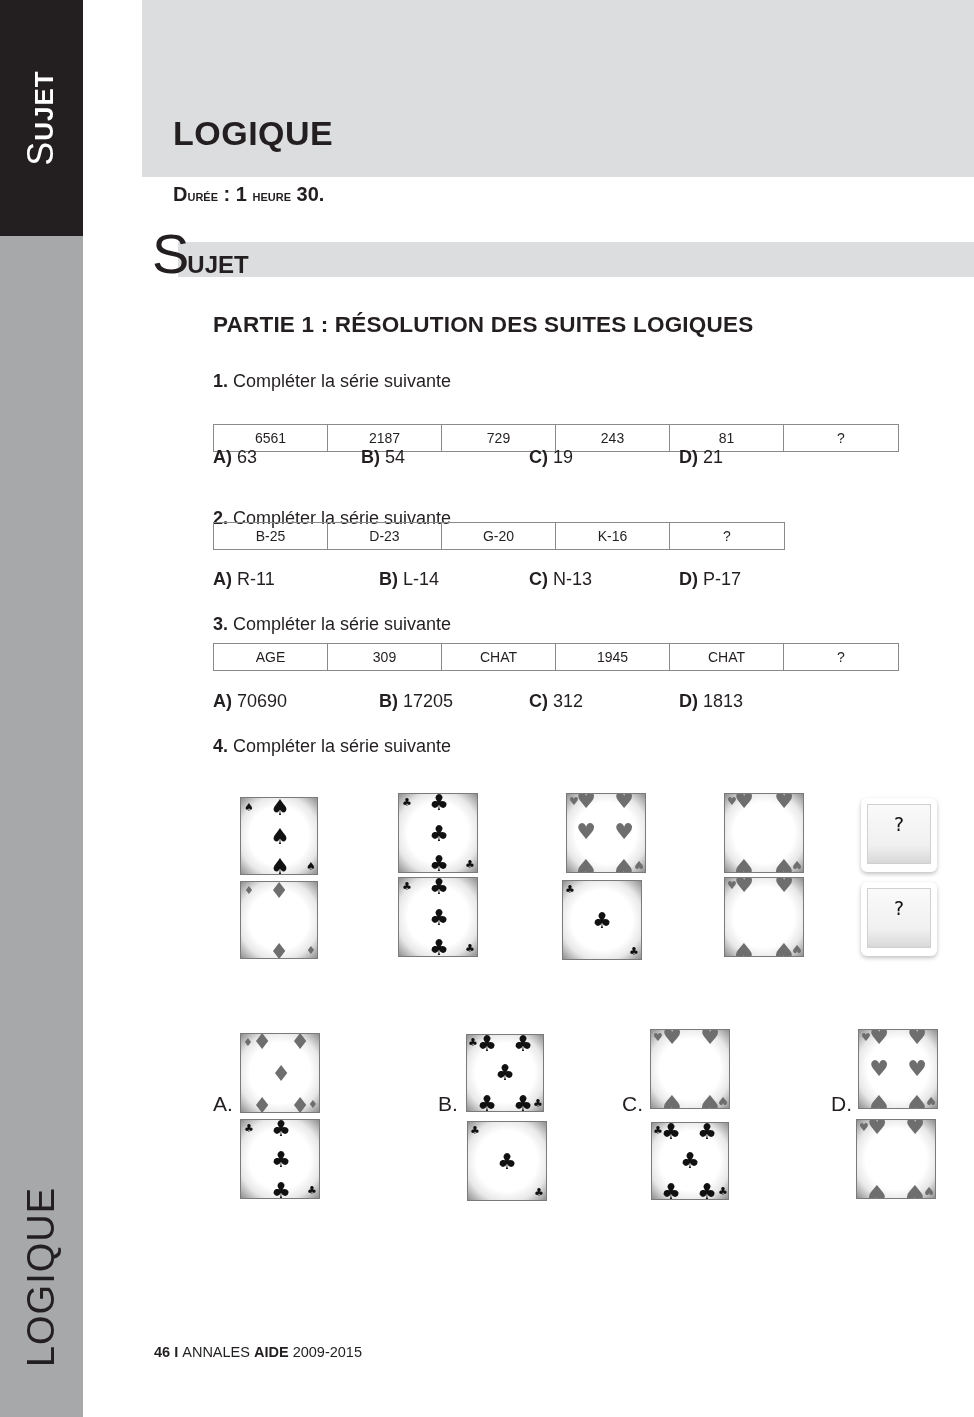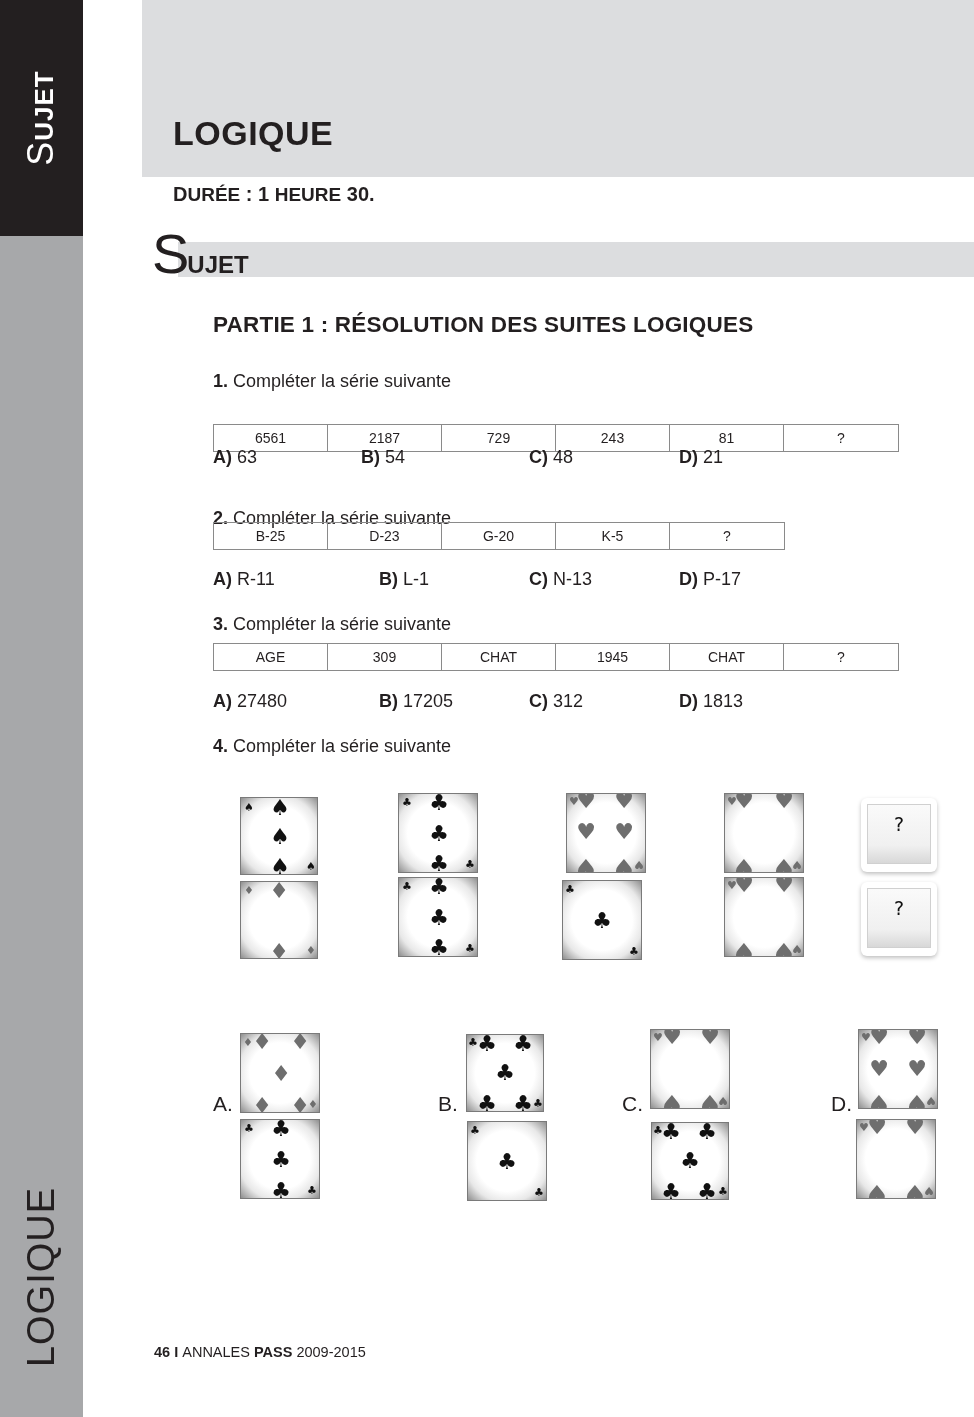--- a/index.html
+++ b/index.html
@@ -9,21 +9,21 @@
   .side-grey { position:absolute; left:0; top:236px; width:83px; height:1181px; background:#a7a8aa; }
   .side-label-top { position:absolute; left:41px; top:118px; transform:translate(-50%,-50%) rotate(-90deg);
          color:#ffffff; font-weight:bold; font-size:30px; white-space:nowrap; letter-spacing:1px; }
   .side-label-top .big { font-weight:normal; font-size:36px; }
   .side-label-top .small { font-size:26px; }
   .side-label-bottom { position:absolute; left:41px; top:1277px; transform:translate(-50%,-50%) rotate(-90deg);
          color:#231f20; font-size:38px; white-space:nowrap; letter-spacing:1px; font-weight:normal; }
   .header-band { position:absolute; left:142px; top:0; width:832px; height:177px; background:#dcdddf; }
   .main-title { position:absolute; left:173px; top:114px; font-size:34px; font-weight:bold; letter-spacing:0.5px; }
   .duration { position:absolute; left:173px; top:183px; font-size:20px; font-weight:bold; }
-  .duration .sc { font-size:19px; }
+  .duration .sc { font-size:11px; }
   .sujet-band { position:absolute; left:178px; top:242px; width:796px; height:35px; background:#dcdddf; }
   .sujet-title { position:absolute; left:152px; top:226px; white-space:nowrap; }
   .sujet-title .cap { font-size:56px; font-weight:normal; line-height:56px; }
   .sujet-title .rest { font-size:24px; font-weight:bold; margin-left:-2px; }
   .part-title { position:absolute; left:213px; top:312px; font-size:22.5px; font-weight:bold; letter-spacing:0.2px; }
   .q-label { position:absolute; left:213px; font-size:18px; }
   .q-label b { font-weight:bold; }
   .series { position:absolute; left:213px; display:flex; border:1.5px solid #8a8a8a; height:28px; box-sizing:border-box; }
   .series .cell { width:114px; border-right:1.5px solid #8a8a8a; display:flex; align-items:center; justify-content:center;
          font-size:14px; color:#231f20; box-sizing:border-box; }
@@ -70,50 +70,50 @@
   <div class="cell">6561</div>
   <div class="cell">2187</div>
   <div class="cell">729</div>
   <div class="cell">243</div>
   <div class="cell">81</div>
   <div class="cell">?</div>
 </div>
 <div class="answers" style="top:447px">
   <span class="opt" style="left:0"><b>A)</b><span> 63</span></span>
   <span class="opt" style="left:148px"><b>B)</b><span> 54</span></span>
-  <span class="opt" style="left:316px"><b>C)</b><span> 48</span></span>
+  <span class="opt" style="left:316px"><b>C)</b><span> 19</span></span>
   <span class="opt" style="left:466px"><b>D)</b><span> 21</span></span>
 </div>
 
 <div class="q-label" style="top:508px"><b>2.</b><span> Compléter la série suivante</span></div>
 <div class="series" style="top:522px">
   <div class="cell">B-25</div>
   <div class="cell">D-23</div>
   <div class="cell">G-20</div>
-  <div class="cell">K-5</div>
+  <div class="cell">K-16</div>
   <div class="cell">?</div>
 </div>
 <div class="answers" style="top:569px">
   <span class="opt" style="left:0"><b>A)</b><span> R-11</span></span>
-  <span class="opt" style="left:166px"><b>B)</b><span> L-1</span></span>
+  <span class="opt" style="left:166px"><b>B)</b><span> L-14</span></span>
   <span class="opt" style="left:316px"><b>C)</b><span> N-13</span></span>
   <span class="opt" style="left:466px"><b>D)</b><span> P-17</span></span>
 </div>
 
 <div class="q-label" style="top:614px"><b>3.</b><span> Compléter la série suivante</span></div>
 <div class="series" style="top:643px">
   <div class="cell">AGE</div>
   <div class="cell">309</div>
   <div class="cell">CHAT</div>
   <div class="cell">1945</div>
   <div class="cell">CHAT</div>
   <div class="cell">?</div>
 </div>
 <div class="answers" style="top:691px">
-  <span class="opt" style="left:0"><b>A)</b><span> 27480</span></span>
+  <span class="opt" style="left:0"><b>A)</b><span> 70690</span></span>
   <span class="opt" style="left:166px"><b>B)</b><span> 17205</span></span>
   <span class="opt" style="left:316px"><b>C)</b><span> 312</span></span>
   <span class="opt" style="left:466px"><b>D)</b><span> 1813</span></span>
 </div>
 
 <div class="q-label" style="top:736px"><b>4.</b><span> Compléter la série suivante</span></div>
 
 <div class="card" style="left:240px;top:797px">
   <span class="pip black corner" style="left:8px;top:9px">♠</span>
   <span class="pip black big" style="left:39px;top:10px">♠</span>
@@ -249,13 +249,13 @@
 </div>
 <div class="card" style="left:856px;top:1119px;width:80px;height:80px">
   <span class="pip red corner" style="left:7px;top:7px">♥</span>
   <span class="pip red big" style="left:20px;top:7px">♥</span>
   <span class="pip red big" style="left:58px;top:7px">♥</span>
   <span class="pip red big" style="left:20px;top:72px;transform:translate(-50%,-50%) rotate(180deg)">♥</span>
   <span class="pip red big" style="left:58px;top:72px;transform:translate(-50%,-50%) rotate(180deg)">♥</span>
   <span class="pip red corner" style="left:72px;top:70px;transform:translate(-50%,-50%) rotate(180deg)">♥</span>
 </div>
 
-<div class="footer"><b>46</b><b> I </b><span>ANNALES </span><b>PASS</b><span> 2009-2015</span></div>
+<div class="footer"><b>46</b><b> I </b><span>ANNALES </span><b>AIDE</b><span> 2009-2015</span></div>
 
 </body></html>

